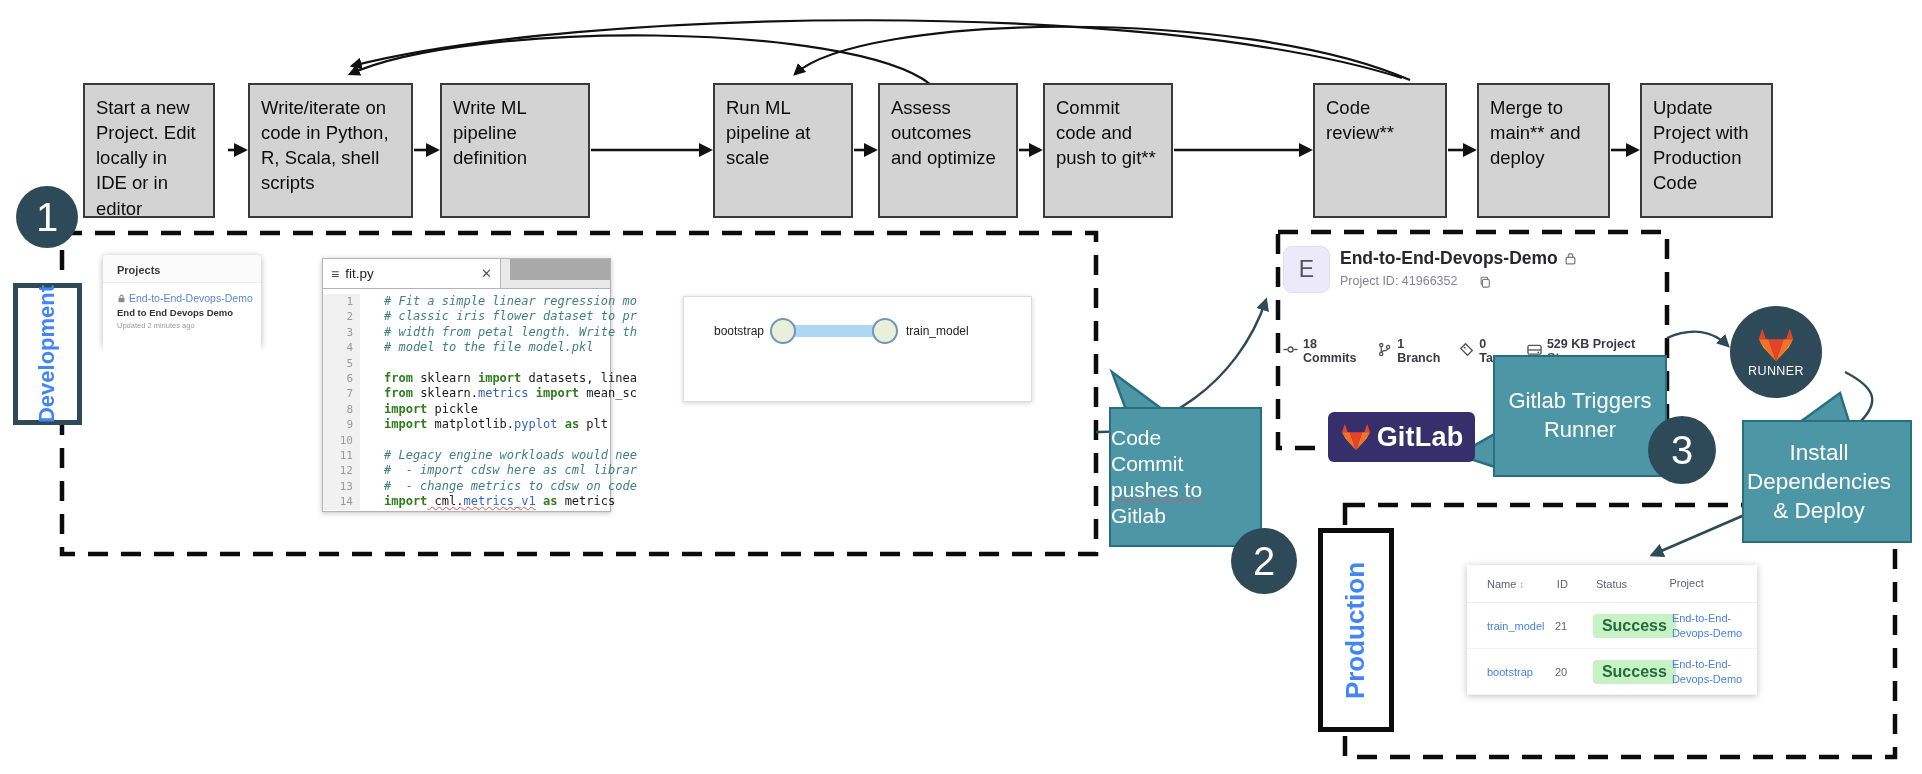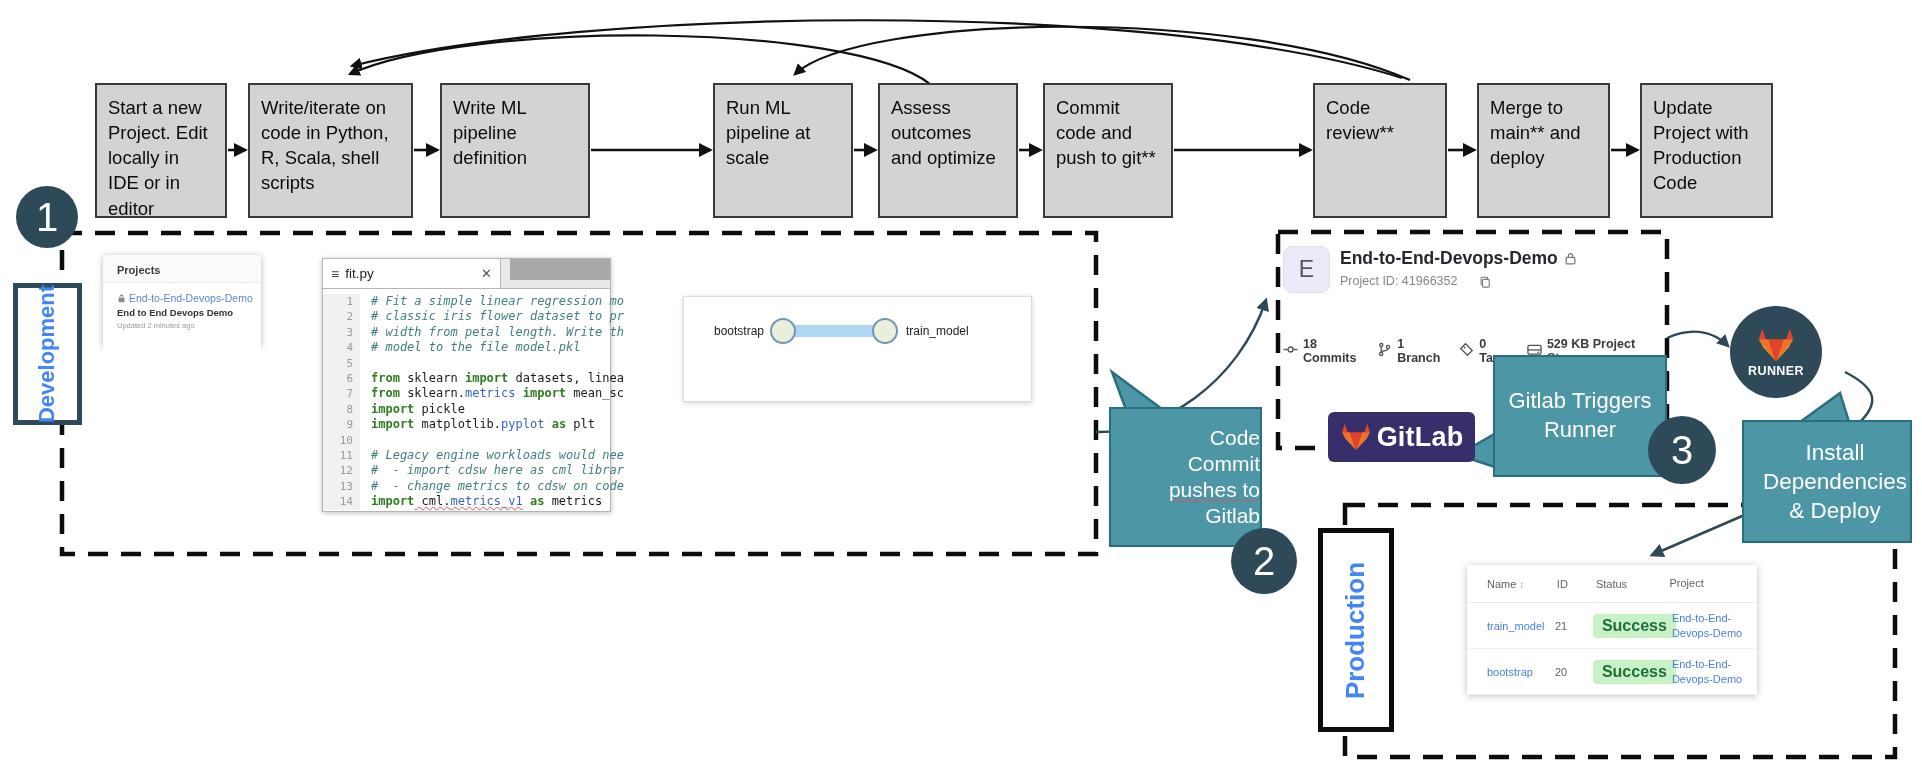--- a/index.html
+++ b/index.html
@@ -20,21 +20,21 @@
   
   .vbox{position:absolute;background:#fff;display:flex;align-items:center;justify-content:center;z-index:4;box-sizing:border-box;}
   .vbox span{transform:rotate(-90deg);white-space:nowrap;color:#4285f4;font-weight:bold;}
   #dev-box{left:13px;top:283px;width:69px;height:142px;border:5px solid #2e4a58;}
   #dev-box span{font-size:22px;}
   #prod-box{left:1318px;top:528px;width:76px;height:204px;border:5px solid #0c0c0c;}
   #prod-box span{font-size:26px;}
 
   
   .bubble{position:absolute;background:#4d96a6;border:2.5px solid #2a6f80;color:#fff;display:flex;
-    flex-direction:column;align-items:flex-end;justify-content:center;text-align:center;z-index:4;box-sizing:border-box;}
+    flex-direction:column;align-items:flex-start;justify-content:center;text-align:center;z-index:4;box-sizing:border-box;}
   #commit-bubble{left:1109px;top:407px;width:153px;height:140px;font-size:21px;line-height:1.25;}
   #trigger-bubble{left:1493px;top:355px;width:174px;height:122px;font-size:22px;line-height:1.3;padding:4px;}
   #install-bubble{left:1742px;top:420px;width:170px;height:123px;font-size:22.5px;line-height:1.3;}
   .wavy{text-decoration:underline;text-decoration-style:wavy;text-decoration-color:#e05252;text-decoration-thickness:1px;}
 
   
   #projects-card{left:103px;top:255px;width:158px;height:92px;background:#fbfbfb;border-radius:4px;
     box-shadow:0 1px 6px rgba(0,0,0,.3);z-index:2;font-size:11px;}
   #projects-card .hdr{padding:9px 0 6px 14px;font-weight:bold;color:#3a3a3a;}
   #projects-card .inner{background:#fff;border-top:1px solid #ececec;padding:9px 8px 6px 14px;height:100%;}
@@ -49,21 +49,21 @@
   #tab-fitpy{width:178px;background:#fff;border-right:1px solid #b5b5b5;display:flex;align-items:center;
     padding:0 8px;gap:6px;box-sizing:border-box;}
   #tab-fitpy .menu{font-size:14px;color:#444;}
   #tab-fitpy .lbl{font-size:13.5px;color:#222;}
   #tab-fitpy .close{margin-left:auto;font-size:13px;color:#555;}
   #tab-gray{position:absolute;right:0;top:0;width:100px;height:21px;background:#a9a9a9;}
   #code-rows{font-family:"DejaVu Sans Mono",monospace;font-size:12px;line-height:15.4px;padding-top:5px;}
   .crow{display:flex;}
   .crow .gut{width:30px;text-align:right;padding-right:7px;color:#9b9b9b;font-size:11px;flex:none;
     background:#f1f1f1;}
-  .crow .cod{padding-left:11px;white-space:pre;}
+  .crow .cod{padding-left:24px;white-space:pre;}
   .cm{color:#3f7f7f;font-style:italic;}
   .kw{color:#2f7d1f;font-weight:bold;}
   .id{color:#3565c4;}
   .pl{color:#1a1a1a;}
 
   
   #pipeline{left:683px;top:296px;width:347px;height:104px;background:#fff;border:1px solid #dcdcdc;
     box-shadow:0 1px 5px rgba(0,0,0,.18);z-index:2;font-size:12px;color:#222;}
   #pipeline .bar{position:absolute;left:99px;top:28px;width:102px;height:12px;background:#aed7f3;border-radius:6px;}
   #pipeline .node{position:absolute;width:26px;height:26px;border-radius:50%;background:#e9efdb;border:2px solid #7097b5;box-sizing:border-box;}
@@ -80,21 +80,21 @@
   .stat{display:flex;align-items:center;gap:5px;}
 
   
   #gitlab-logo{left:1328px;top:412px;width:147px;height:50px;background:#362f6b;border-radius:6px;z-index:4;
     display:flex;align-items:center;justify-content:center;gap:5px;}
   #gitlab-logo .word{color:#fff;font-size:27px;font-weight:bold;letter-spacing:.2px;}
 
   
   #runner-logo{left:1730px;top:306px;width:92px;height:92px;border-radius:50%;background:#2e4a58;z-index:5;
     display:flex;flex-direction:column;align-items:center;justify-content:center;gap:1px;}
-  #runner-logo .word{color:#fff;font-size:12.5px;font-weight:bold;letter-spacing:.4px;}
+  #runner-logo .word{color:#fff;font-size:12.5px;font-weight:normal;letter-spacing:.4px;}
 
   
   #jobs-table{left:1467px;top:565px;width:290px;height:130px;background:#fff;box-shadow:0 1px 7px rgba(0,0,0,.25);
     z-index:4;font-size:11px;}
   .trow{position:relative;display:flex;align-items:center;box-sizing:border-box;}
   .trow.head{height:38px;color:#5f6368;border-bottom:1px solid #ececec;}
   .trow.body{height:46px;border-bottom:1px solid #f1f1f1;}
   .tc-name{width:95px;padding-left:20px;box-sizing:border-box;}
   .tc-id{width:42px;}
   .tc-status{width:79px;}
@@ -147,21 +147,21 @@
       </g>
   </svg>
 
   <svg class="layer3" width="1922" height="774">
     <polygon points="1128,415 1170,415 1112,372" fill="#4d96a6" stroke="#2a6f80" stroke-width="2.5"></polygon>
     <polygon points="1498,432 1498,468 1458,455" fill="#4d96a6" stroke="#2a6f80" stroke-width="2.5"></polygon>
     <polygon points="1796,425 1850,425 1840,393" fill="#4d96a6" stroke="#2a6f80" stroke-width="2.5"></polygon>
   </svg>
 
   <div id="flow-layer">
-      <div class="flow-box" style="left: 95px; width: 132px;">Start a new Project. Edit locally in IDE or in editor</div>
+      <div class="flow-box" style="left: 83px; width: 132px;">Start a new Project. Edit locally in IDE or in editor</div>
       <div class="flow-box" style="left: 248px; width: 165px;">Write/iterate on code in Python, R, Scala, shell scripts</div>
       <div class="flow-box" style="left: 440px; width: 150px;">Write ML pipeline definition</div>
       <div class="flow-box" style="left: 713px; width: 140px;">Run ML pipeline at scale</div>
       <div class="flow-box" style="left: 878px; width: 140px;">Assess outcomes and optimize</div>
       <div class="flow-box" style="left: 1043px; width: 130px;">Commit code and push to git**</div>
       <div class="flow-box" style="left: 1313px; width: 134px;">Code review**</div>
       <div class="flow-box" style="left: 1477px; width: 133px;">Merge to main** and deploy</div>
       <div class="flow-box" style="left: 1640px; width: 133px;">Update Project with Production Code</div>
     </div>
 

